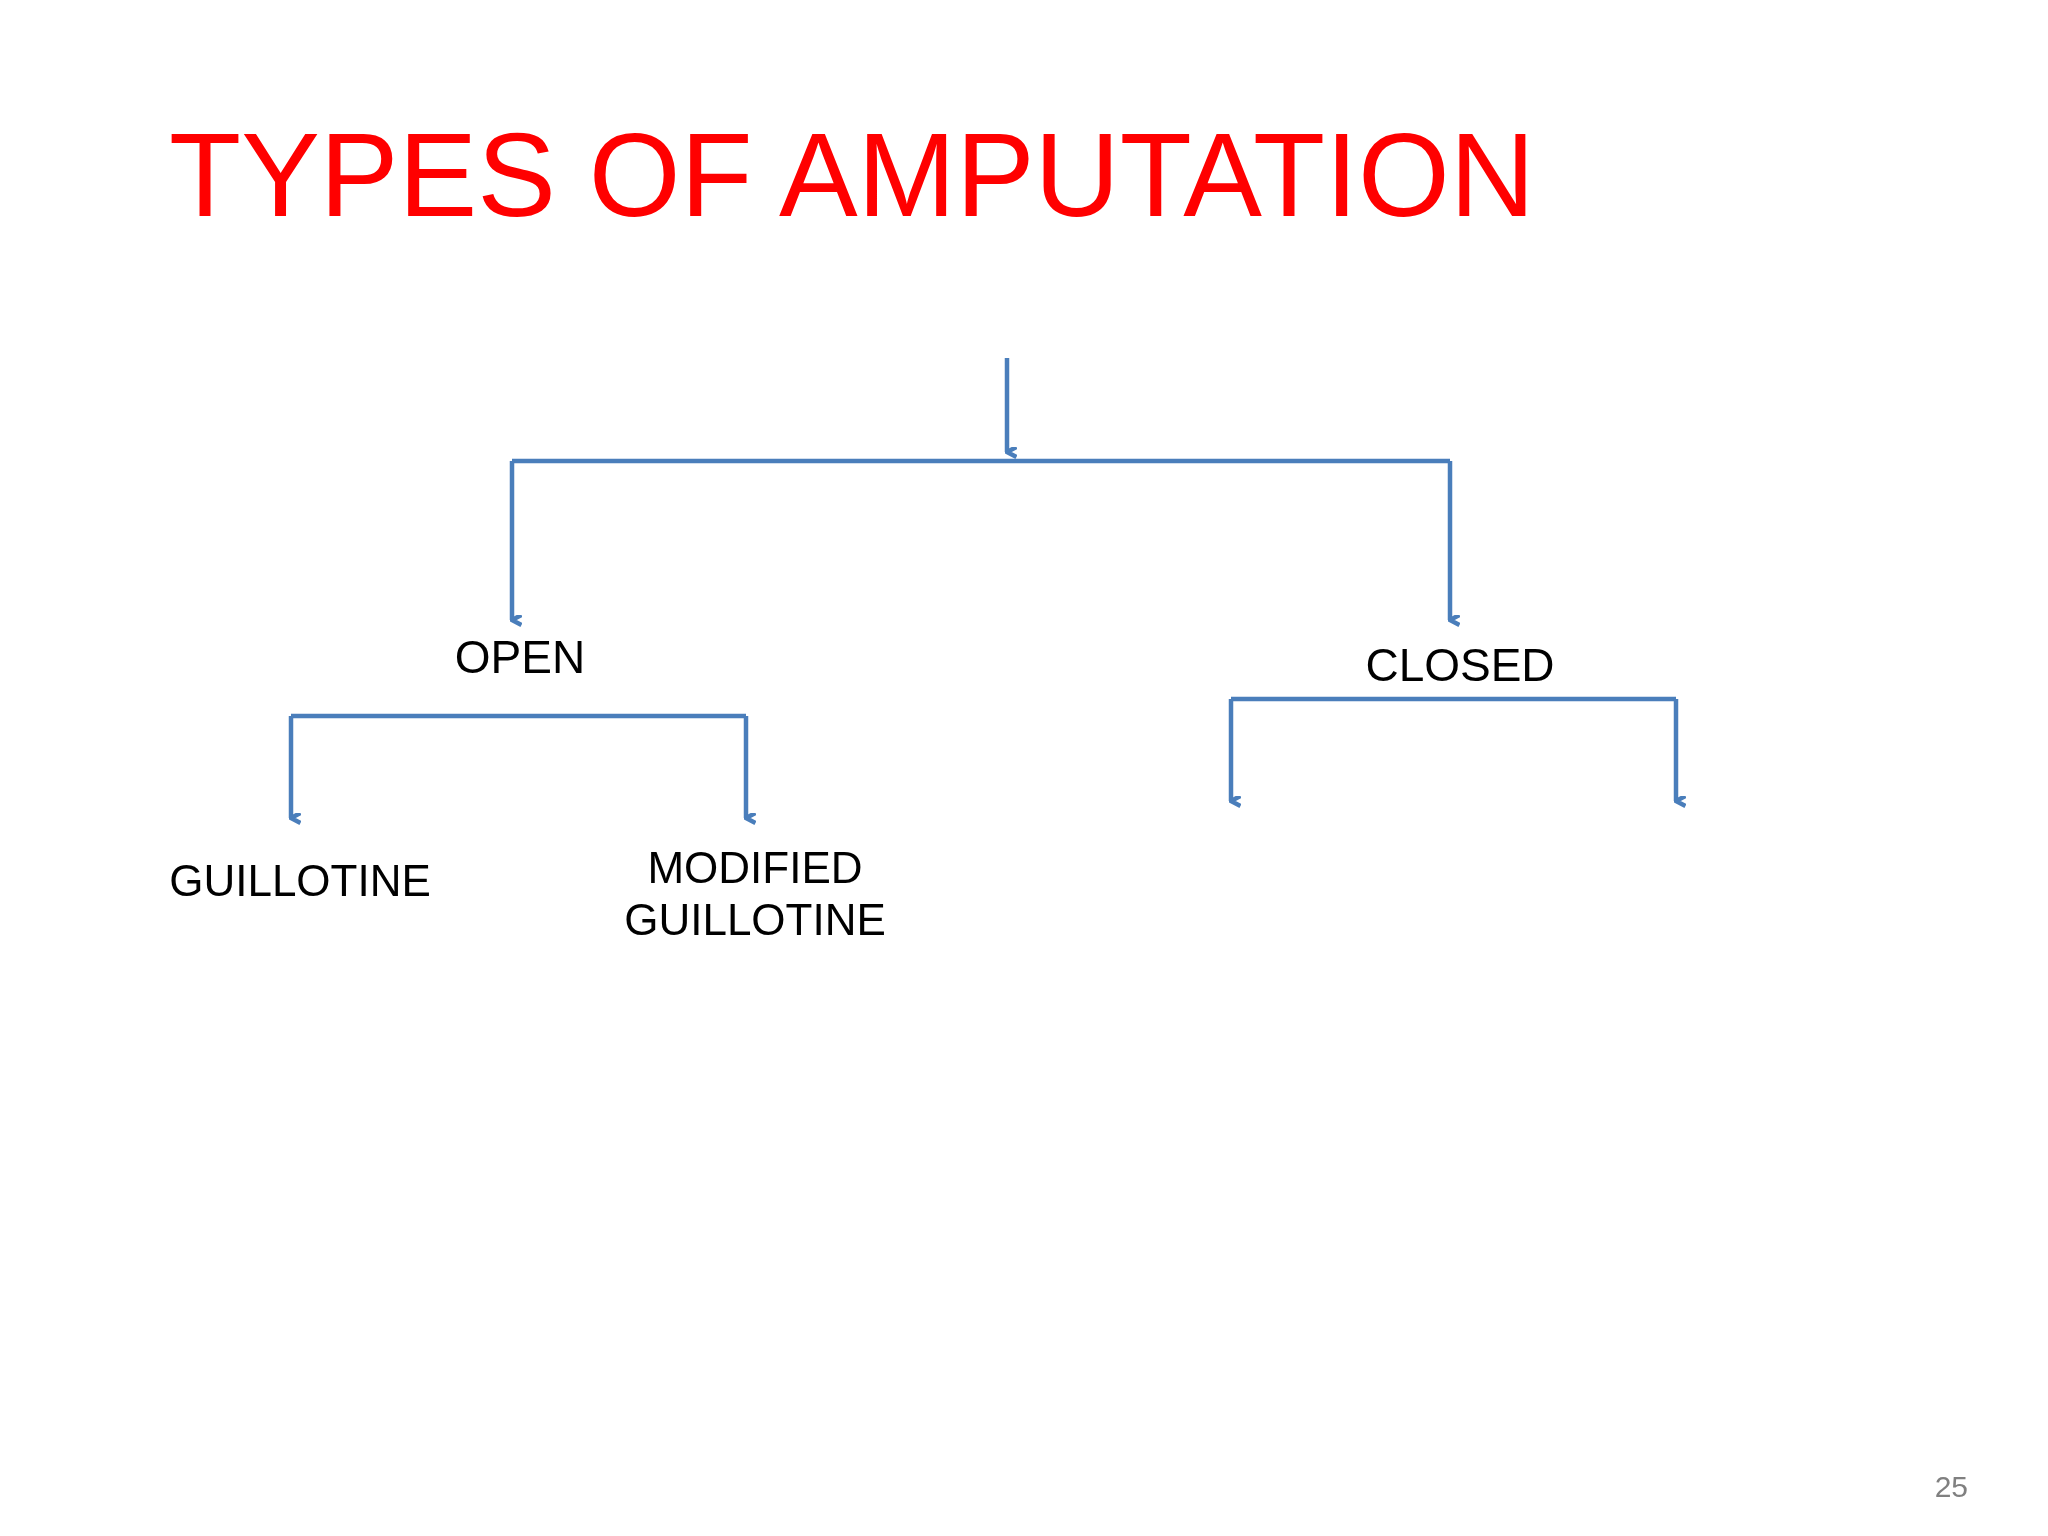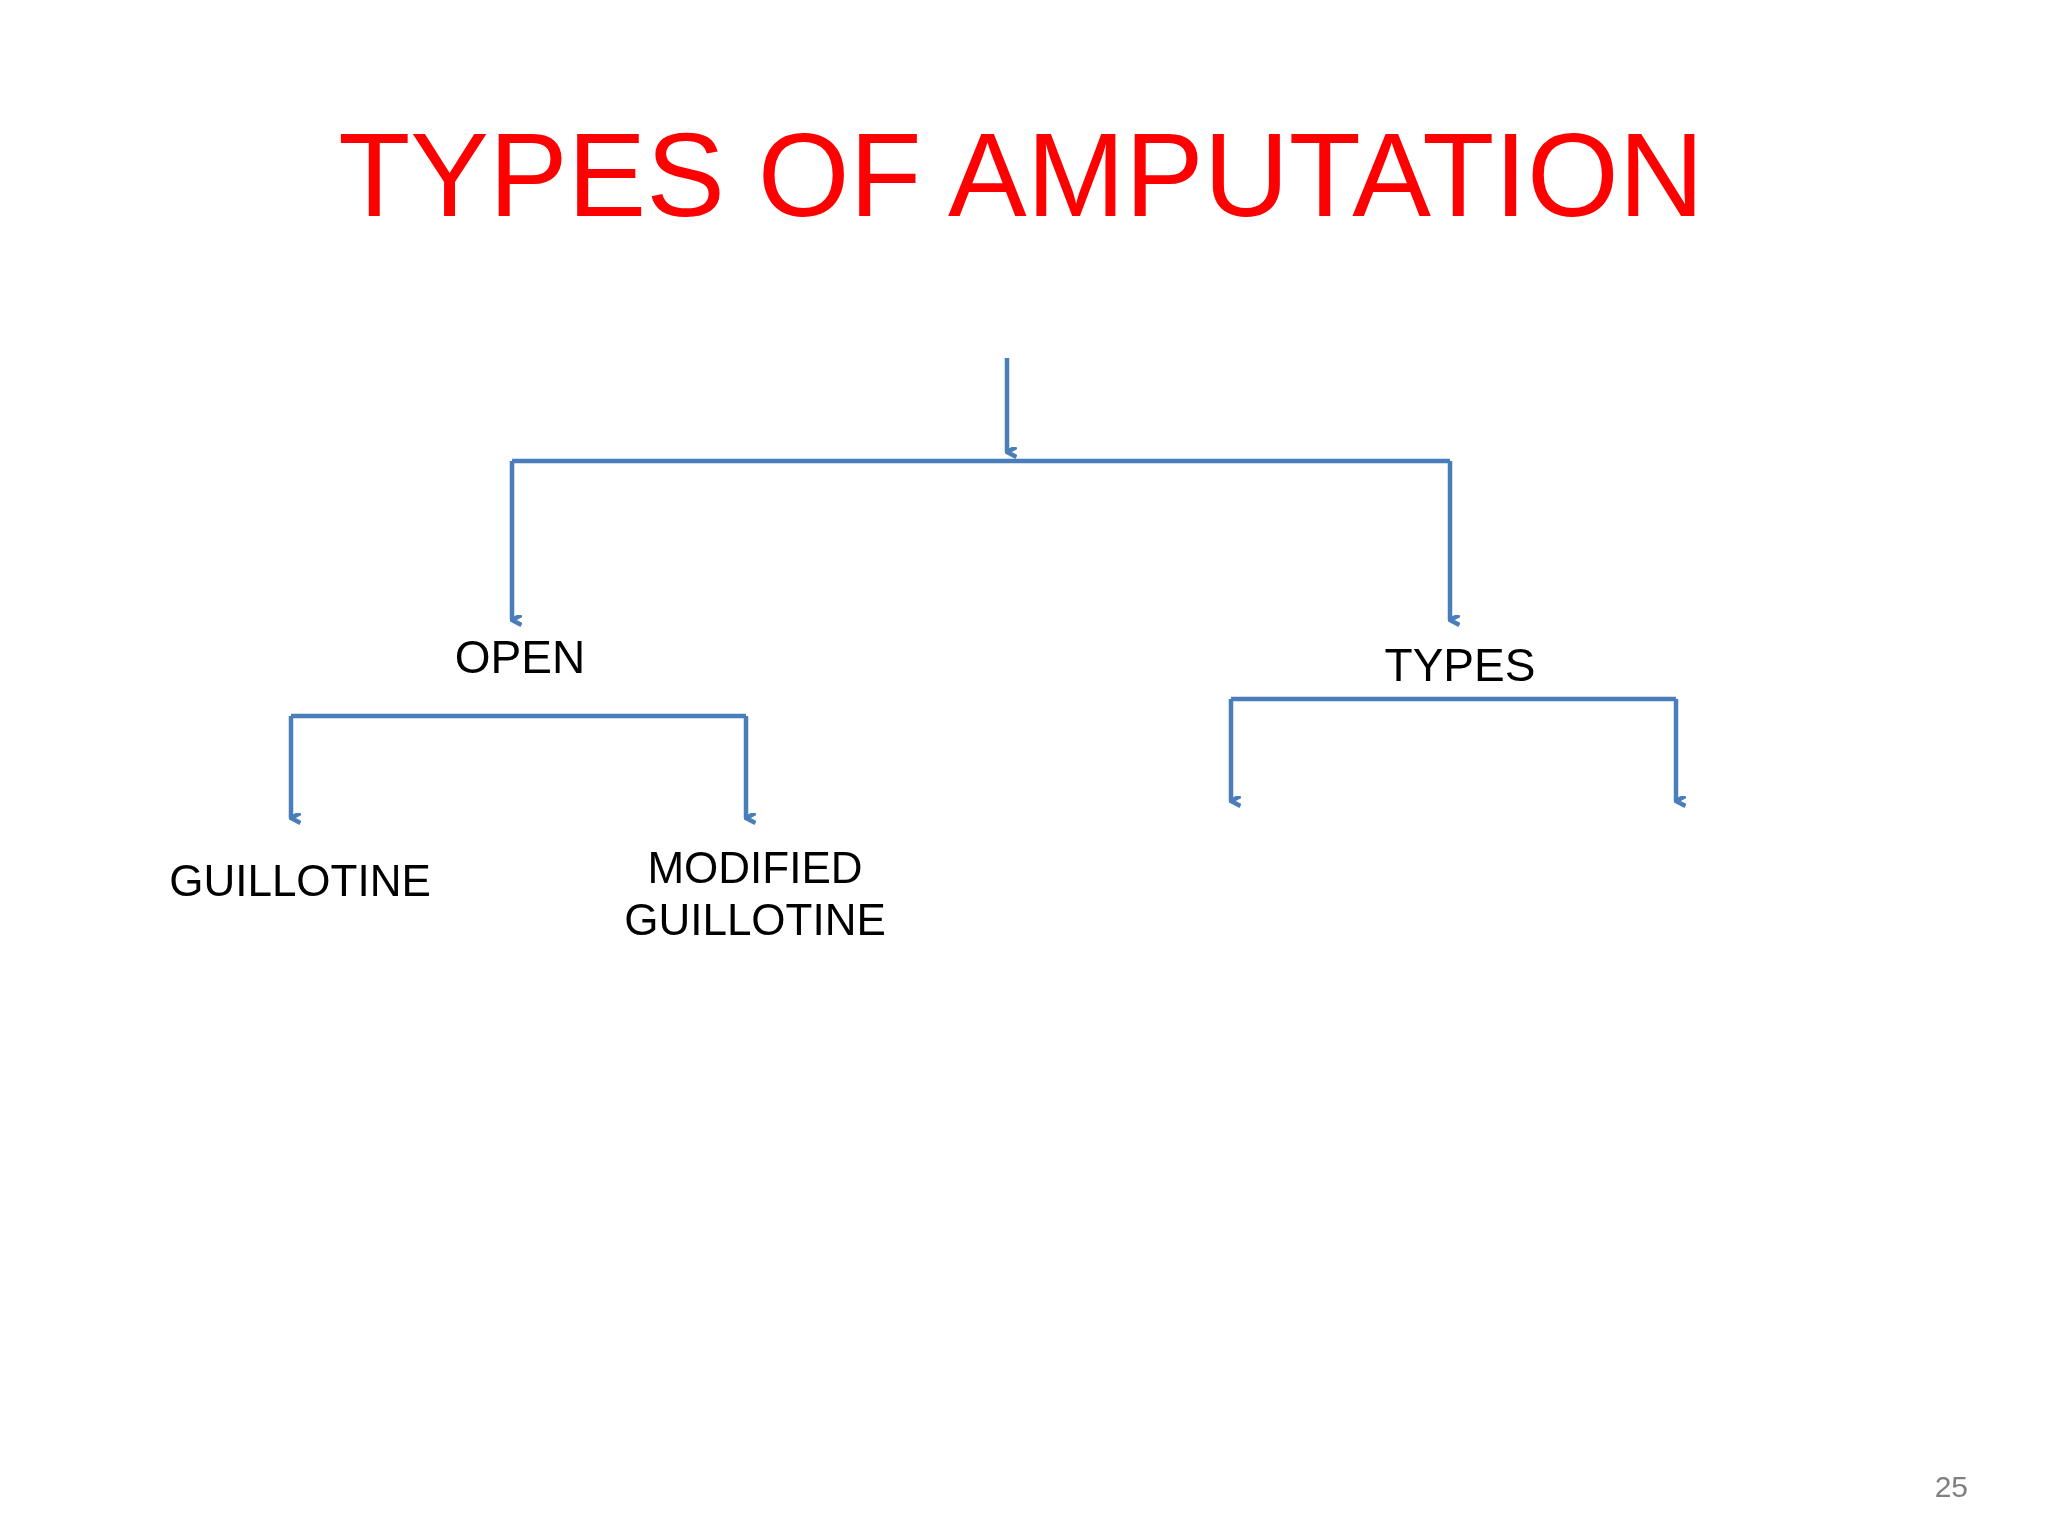--- a/index.html
+++ b/index.html
@@ -16,21 +16,21 @@
     width: 2048px;
     height: 1536px;
     background: #ffffff;
     overflow: hidden;
   }
   #slide-title {
     position: absolute;
     left: 0;
     top: 112px;
     width: 1704px;
-    text-align: right;
+    text-align: center;
     color: #FF0000;
     font-family: "Liberation Sans", sans-serif;
     font-weight: 400;
     font-size: 118px;
     line-height: 1.08;
     letter-spacing: 0px;
     white-space: nowrap;
   }
   #diagram-svg {
     position: absolute;
@@ -123,21 +123,21 @@
       <line x1="746" y1="716" x2="746" y2="818" marker-end="url(#arrowhead)"></line>
 
       <line x1="1231" y1="699" x2="1676" y2="699"></line>
       <line x1="1231" y1="699" x2="1231" y2="801" marker-end="url(#arrowhead)"></line>
       <line x1="1676" y1="699" x2="1676" y2="801" marker-end="url(#arrowhead)"></line>
     </g>
   </svg>
 
   <div id="node-open" class="node-label level1">OPEN</div>
 
-  <div id="node-closed" class="node-label level1">TYPES</div>
+  <div id="node-closed" class="node-label level1">CLOSED</div>
 
   <div id="node-guillotine" class="node-label level2">GUILLOTINE</div>
 
   <div id="node-modified-guillotine" class="node-label level2">MODIFIED
 GUILLOTINE</div>
 
 
 
   <div id="page-number">25</div>
 

